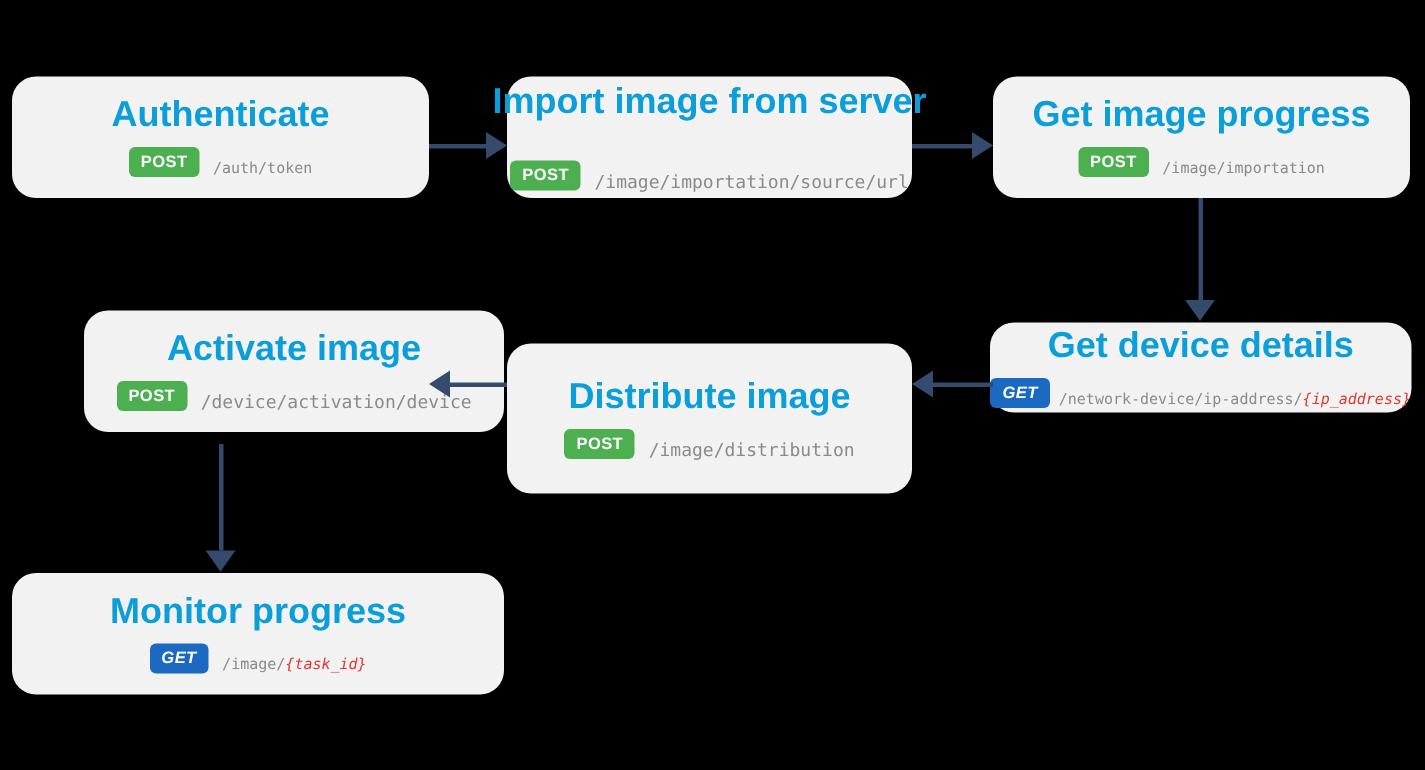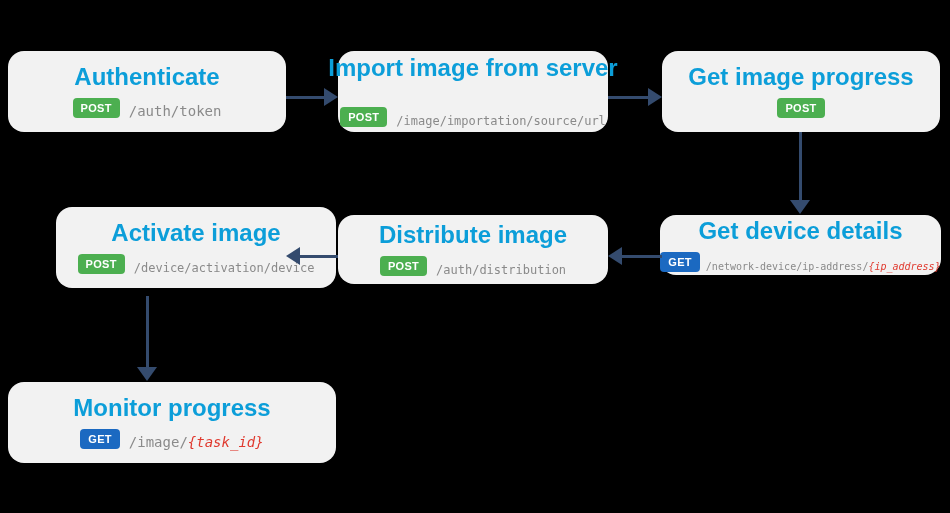--- a/index.html
+++ b/index.html
@@ -36,24 +36,24 @@
     text-align:center;
   }
   .method-row { display:flex; align-items:flex-end; gap:9px; white-space:nowrap; }
   .method-row.tight { gap:6px; }
   .badge {
     color:#fff; font-weight:bold; font-size:11px;
     padding:5px 8px 4px 8px; border-radius:4px; line-height:1;
     letter-spacing:0.3px;
   }
   .badge.post { background:var(--post); }
-  .badge.get  { background:var(--get); }
+  .badge.get  { background:var(--get);font-style:italic; }
   .path {
     font-family:"DejaVu Sans Mono","Liberation Mono",monospace;
-    color:var(--path); font-size:14px; line-height:1;
+    color:var(--path); font-size:10px; line-height:1;
   }
   .path-13 { font-size:12px; }
   .path-10 { font-size:10px; }
   .param { color:var(--param); font-style:italic; font-weight:normal; }
 
   .arrow-h { position:absolute; height:18px; display:flex; align-items:center; }
   .arrow-h .line { flex:1; height:3px; background:var(--arrow); }
   .arrow-h .head-right {
     width:0; height:0;
     border-top:9px solid transparent; border-bottom:9px solid transparent;
@@ -70,21 +70,21 @@
     width:0; height:0;
     border-left:10px solid transparent; border-right:10px solid transparent;
     border-top:14px solid var(--arrow);
   }
 
   
   #card-authenticate   { left:8px;   top:51px;  width:278px; height:81px; }
   #card-import         { left:338px; top:51px;  width:270px; height:81px;gap:27px; }
   #card-image-details  { left:662px; top:51px;  width:278px; height:81px; }
   #card-device-details { left:660px; top:215px; width:281px; height:60px; }
-  #card-distribute     { left:338px; top:215px; width:270px; height:69px; }
+  #card-distribute     { left:338px; top:229px; width:270px; height:100px; }
   #card-activate       { left:8px;   top:207px; width:280px; height:81px;margin-left:48px; }
   #card-monitor        { left:8px;   top:382px; width:328px; height:81px; }
 
   #arrow-1 { left:286px; top:88px;  width:52px; }
   #arrow-2 { left:608px; top:88px;  width:54px; }
   #arrow-3 { left:789px; top:132px; height:82px; }
   #arrow-4 { left:608px; top:247px; width:54px; }
   #arrow-5 { left:286px; top:247px; width:52px; }
   #arrow-6 { left:136px; top:296px; height:85px; }
 </style>
@@ -106,36 +106,37 @@
     <div class="method-row">
       <span class="badge post">POST</span>
       <span class="path path-13">/image/importation/source/url</span>
     </div>
   </div>
 
   <div class="card" id="card-image-details">
     <div class="title">Get image progress</div>
     <div class="method-row">
       <span class="badge post">POST</span>
+      <span class="path">/image/importation</span>
     </div>
   </div>
 
   <div class="card" id="card-device-details">
     <div class="title">Get device details</div>
     <div class="method-row tight">
       <span class="badge get">GET</span>
       <span class="path path-10"><span>/network-device/ip-address/</span><span class="param">{ip_address}</span></span>
     </div>
   </div>
 
   <div class="card" id="card-distribute">
     <div class="title">Distribute image</div>
     <div class="method-row">
       <span class="badge post">POST</span>
-      <span class="path path-13">/auth/distribution</span>
+      <span class="path path-13">/image/distribution</span>
     </div>
   </div>
 
   <div class="card" id="card-activate">
     <div class="title">Activate image</div>
     <div class="method-row">
       <span class="badge post">POST</span>
       <span class="path path-13">/device/activation/device</span>
     </div>
   </div>

